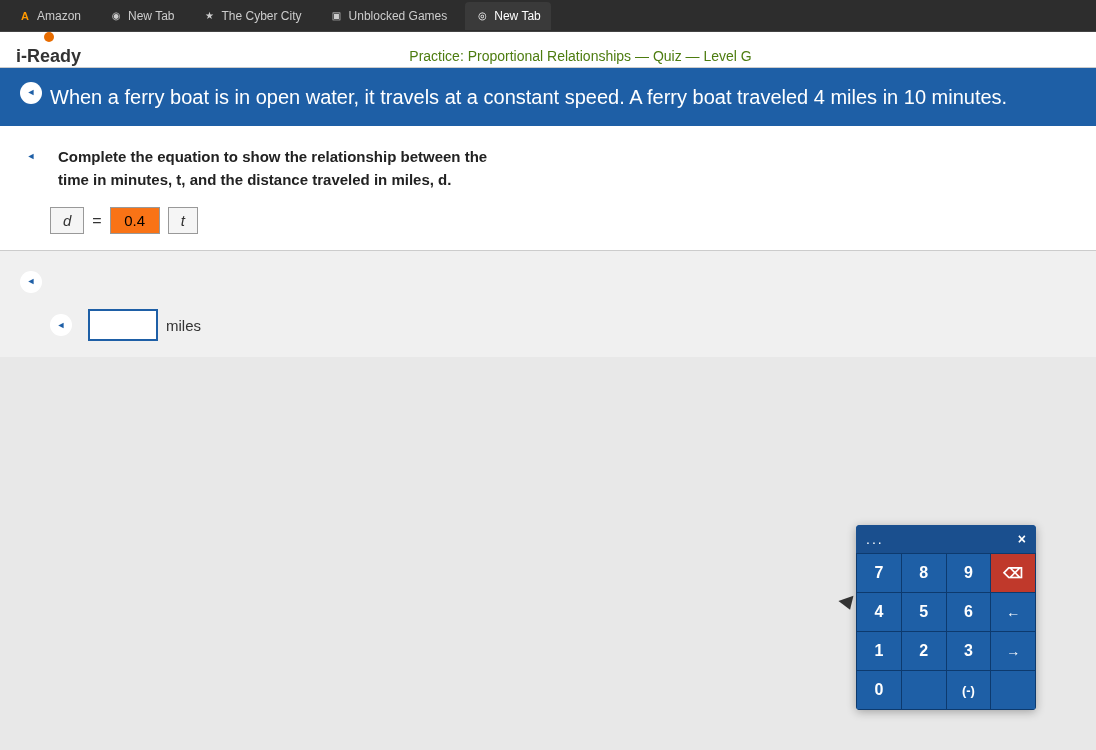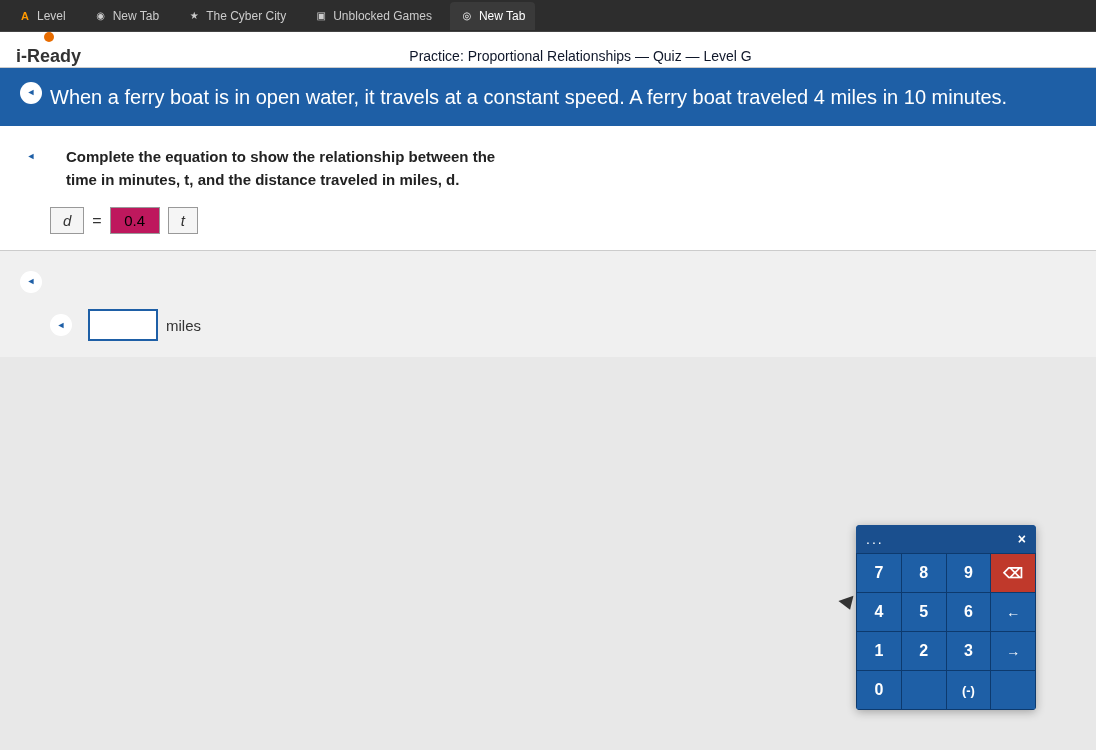--- a/index.html
+++ b/index.html
@@ -77,21 +77,21 @@
       width: 10px;
       height: 10px;
       background: #e86c00;
       border-radius: 50%;
       display: inline-block;
     }
     .page-title-header {
       flex: 1;
       text-align: center;
       font-size: 14px;
-      color: #0f172a;
+      color: #4d7c0f;
       font-weight: normal;
       margin-top: 12px;
     }
 
     
     .info-box {
       background: #1e5fa6;
       color: #fff;
       padding: 14px 20px;
       margin: 0;
@@ -123,21 +123,21 @@
       background: #fff;
     }
     .question-text {
       font-size: 15px;
       color: #222;
       font-weight: bold;
       line-height: 1.5;
       margin-bottom: 16px;
       display: flex;
       align-items: flex-start;
-      gap: 16px;
+      gap: 8px;
     }
     .equation-row {
       display: flex;
       align-items: center;
       gap: 8px;
       margin-left: 30px;
     }
     .eq-box {
       border: 1px solid #999;
       padding: 4px 12px;
@@ -149,21 +149,21 @@
       text-align: center;
     }
     .eq-equals {
       font-size: 16px;
       color: #333;
     }
     .eq-value {
       border: 1px solid #999;
       padding: 4px 12px;
       font-size: 15px;
-      background: #be185d;
+      background: #f97316;
       min-width: 50px;
       text-align: center;
     }
 
     
     .question-section2 {
       padding: 20px 20px 16px 20px;
       background: #f0f0f0;
     }
     .answer-row {
@@ -264,21 +264,21 @@
       display: flex;
       align-items: flex-start;
     }
   </style>
 </head>
 <body>
 
 <div class="browser-bar">
   <div class="tab">
     <span class="tab-icon tab-amazon">A</span>
-    <span>Level</span>
+    <span>Amazon</span>
   </div>
   <div class="tab">
     <span class="tab-icon">◉</span>
     <span>New Tab</span>
   </div>
   <div class="tab">
     <span class="tab-icon">★</span>
     <span>The Cyber City</span>
   </div>
   <div class="tab">

